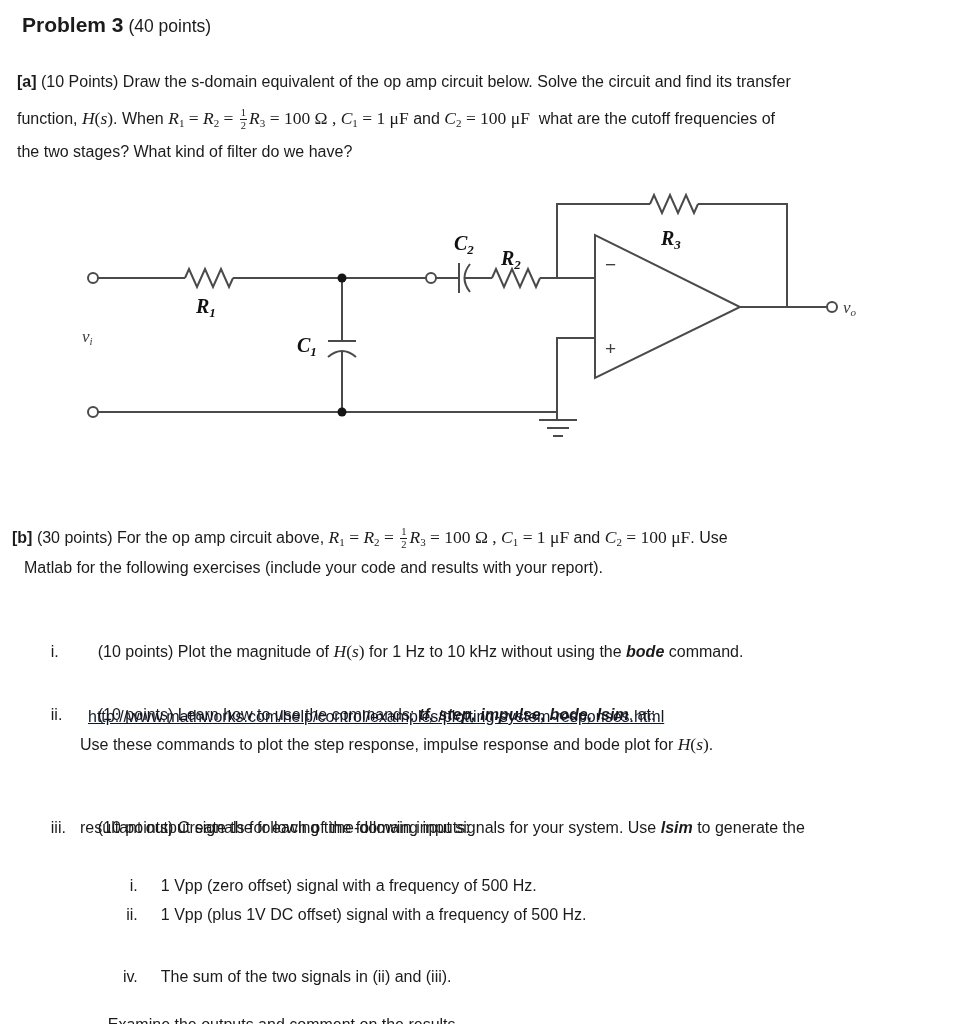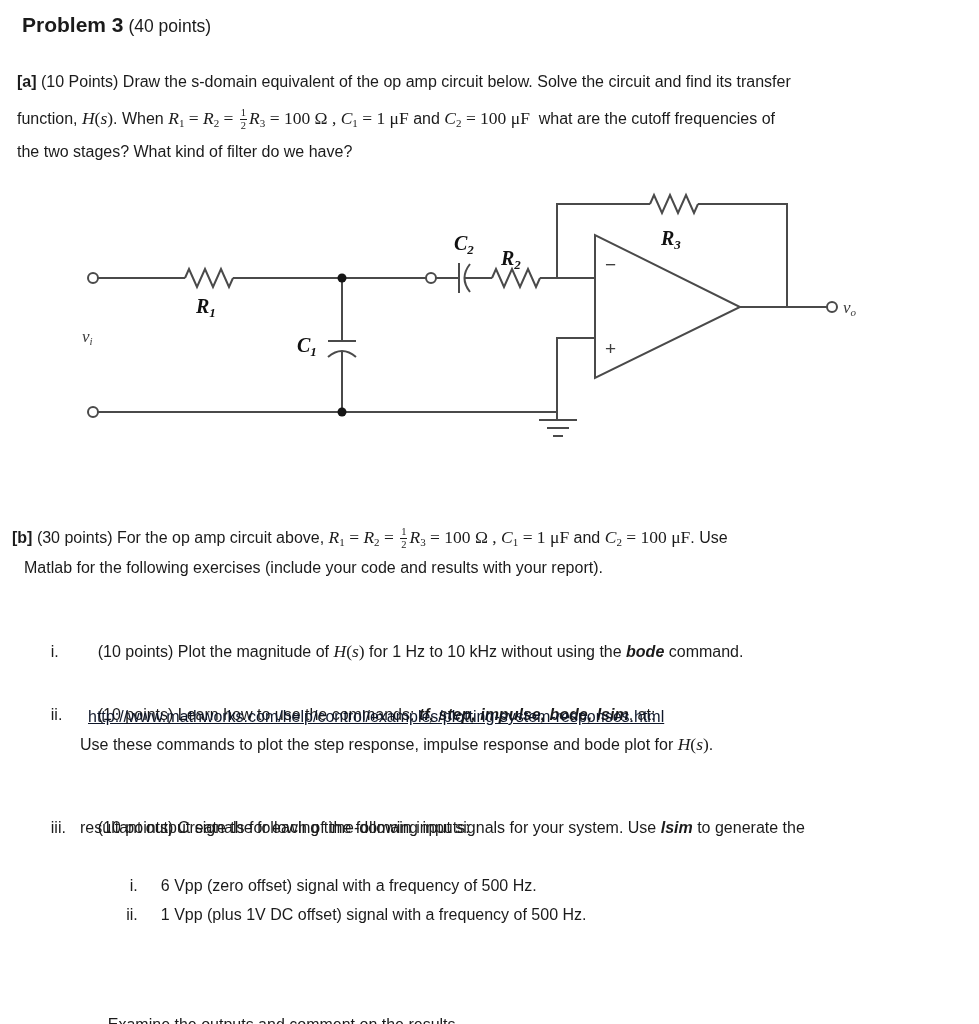--- a/index.html
+++ b/index.html
@@ -121,23 +121,26 @@
   </div>
   <div class="line" style="top:704px;left:88px;"><span class="seg-link">http://www.mathworks.com/help/control/examples/plotting-system-responses.html</span></div>
   <div class="line" style="top:731px;left:80px;"><span class="seg-n">Use these commands to plot the step response, impulse response and bode plot for </span><span class="seg-mi">H</span><span class="seg-mn">(</span><span class="seg-mi">s</span><span class="seg-mn">)</span><span class="seg-n">.</span></div>
 
   <div class="line" style="top:789px;left:33px;">
     <span class="rn">iii.</span><span><span class="seg-n">(10 points) Create the following </span><span class="seg-i">time-domain</span><span class="seg-n"> input signals for your system. Use </span><span class="seg-bi">lsim</span><span class="seg-n"> to generate the</span></span>
   </div>
   <div class="line" style="top:815px;left:80px;"><span class="seg-n">resultant output signals for each of the following inputs:</span></div>
 
   <div class="line" style="top:847px;left:90px;">
-    <span class="rn2">i.</span><span class="seg-n">6 Vpp (zero offset) signal with a frequency of 500 Hz.</span>
+    <span class="rn2">i.</span><span class="seg-n">1 Vpp (zero offset) signal with a frequency of 500 Hz.</span>
   </div>
   <div class="line" style="top:876px;left:90px;">
     <span class="rn2">ii.</span><span class="seg-n">1 Vpp (plus 1V DC offset) signal with a frequency of 500 Hz.</span>
+  </div>
+  <div class="line" style="top:938px;left:90px;">
+    <span class="rn2">iv.</span><span class="seg-n">The sum of the two signals in (ii) and (iii).</span>
   </div>
 
   <div class="line" style="top:986px;left:90px;">
     <span class="seg-n">Examine the outputs and comment on the results.</span>
   </div>
 
 </div>
 
 </body></html>

